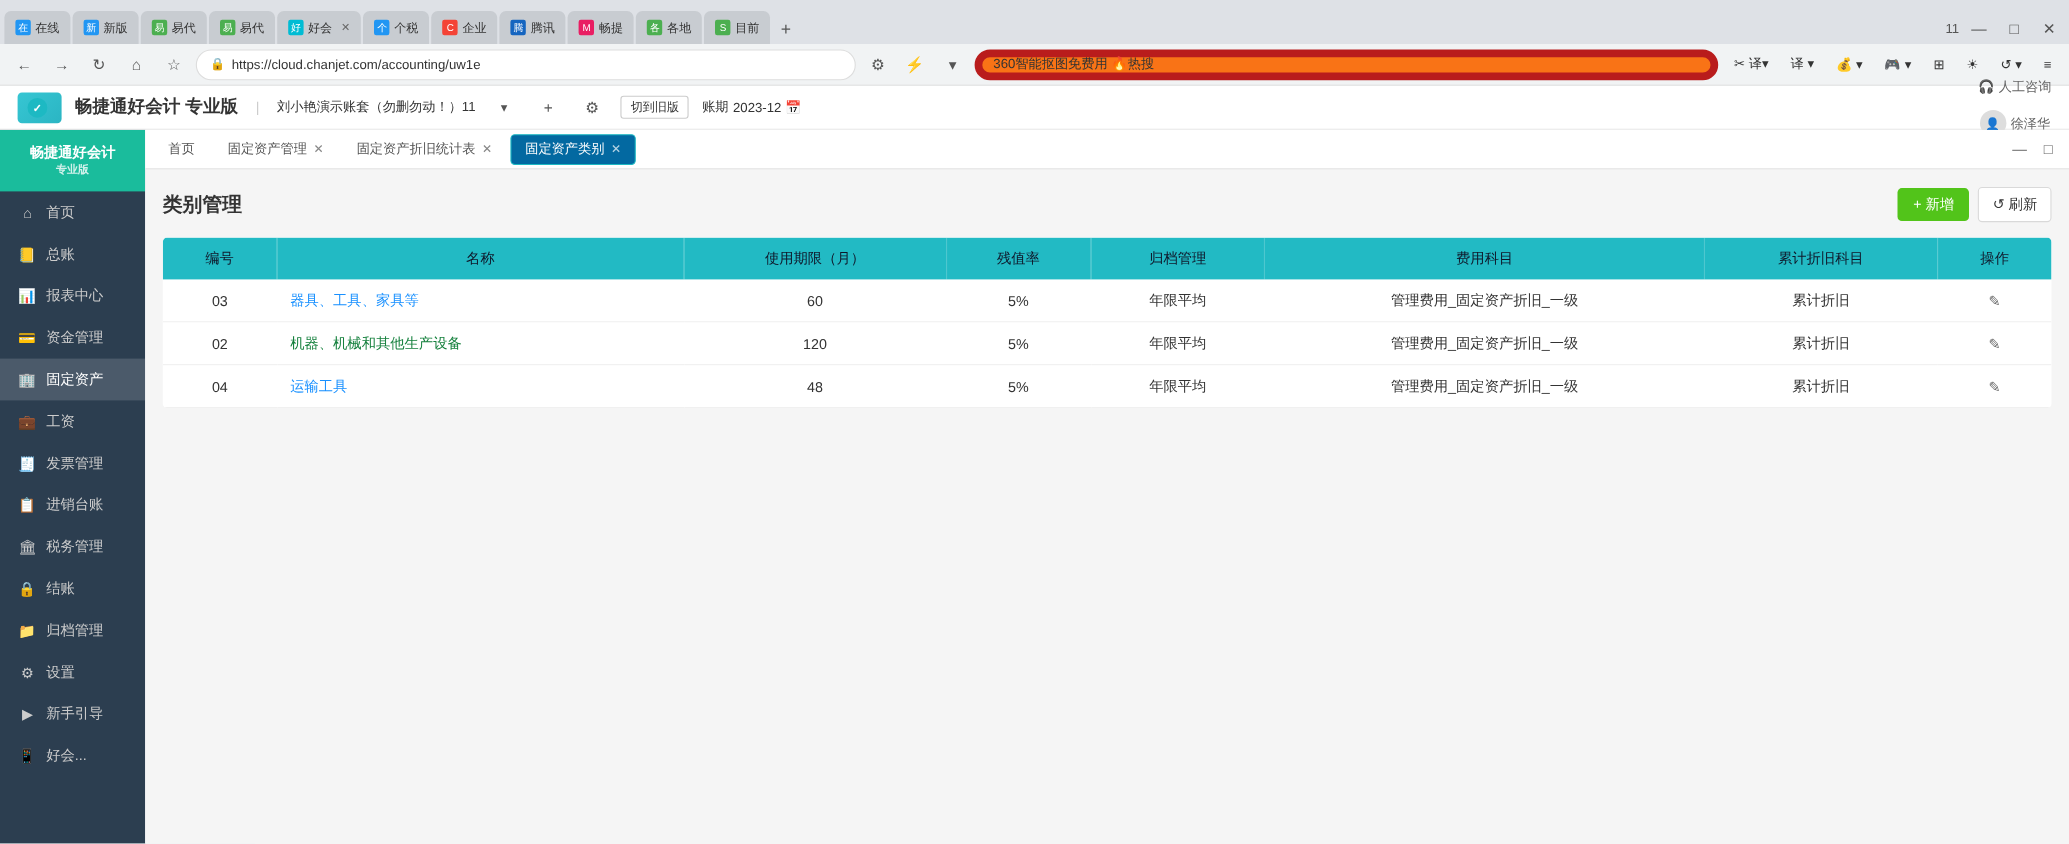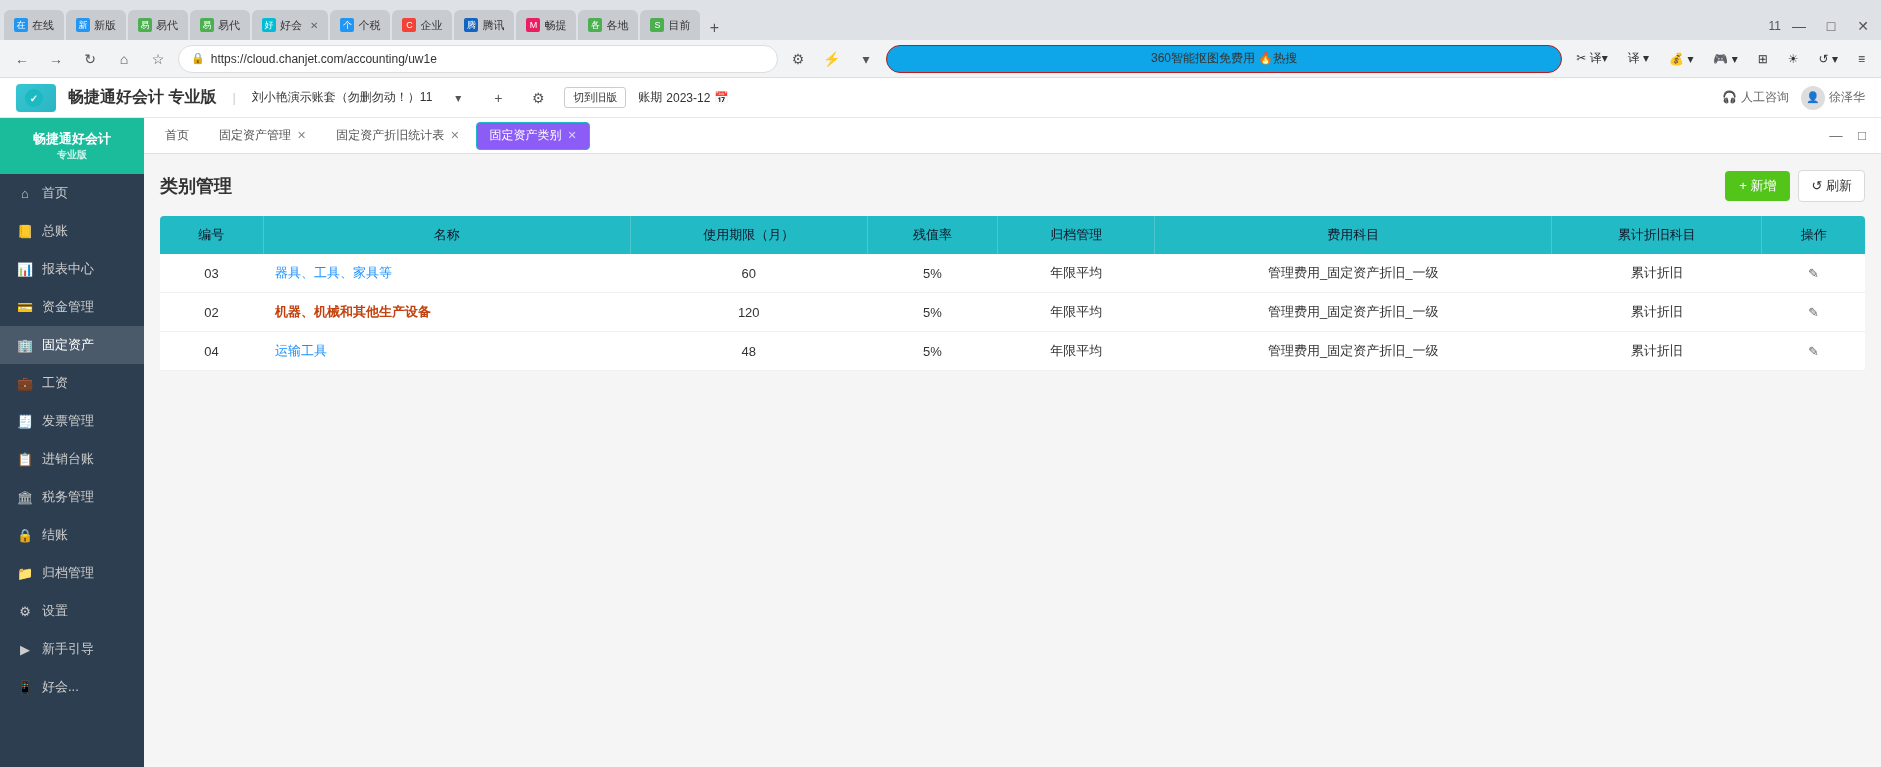--- a/index.html
+++ b/index.html
@@ -5,50 +5,50 @@
     * { margin: 0; padding: 0; box-sizing: border-box; }
     body { font-family: "Microsoft YaHei", "PingFang SC", sans-serif; font-size: 13px; background: #f0f2f5; }
     .browser-tabs { display: flex; align-items: flex-end; height: 40px; background: #dee1e6; padding: 0 4px; gap: 2px; overflow: hidden; }
     .browser-tab { display: flex; align-items: center; padding: 0 10px; height: 30px; background: #c8ccd1; border-radius: 6px 6px 0 0; font-size: 11px; color: #333; gap: 4px; cursor: pointer; white-space: nowrap; }
     .browser-tab .tab-close { color: #666; font-size: 10px; margin-left: 4px; }
     .tab-icon { width: 14px; height: 14px; border-radius: 2px; display: inline-flex; align-items: center; justify-content: center; font-size: 9px; }
 
     .browser-toolbar { background: #f1f3f4; height: 38px; display: flex; align-items: center; padding: 0 8px; gap: 6px; border-bottom: 1px solid #ddd; }
     .nav-btn { width: 28px; height: 28px; border: none; background: none; cursor: pointer; border-radius: 50%; display: flex; align-items: center; justify-content: center; color: #555; font-size: 14px; }
     .address-bar { flex: 1; max-width: 600px; height: 28px; border-radius: 14px; background: #fff; border: 1px solid #ddd; display: flex; align-items: center; padding: 0 12px; font-size: 12px; color: #333; gap: 6px; }
-    .search-bar { flex: 1; height: 28px; border-radius: 14px; background: #0ea5e9; border: 1px solid #b91c1c; display: flex; align-items: center; padding: 0 10px; font-size: 12px; color: #333; justify-content: center; }
+    .search-bar { flex: 1; height: 28px; border-radius: 14px; background: #f97316; border: 7px solid #b91c1c; display: flex; align-items: center; padding: 0 10px; font-size: 12px; color: #333; }
     .toolbar-actions { display: flex; gap: 4px; align-items: center; }
     .toolbar-action { height: 28px; padding: 0 8px; border-radius: 4px; background: none; border: none; cursor: pointer; font-size: 12px; color: #333; display: flex; align-items: center; gap: 3px; }
 
     
     .app-wrapper { display: flex; flex-direction: column; height: calc(100vh - 78px); }
     .app-header { background: #fff; height: 40px; display: flex; align-items: center; padding: 0 16px; border-bottom: 1px solid #e8e8e8; gap: 12px; }
     .app-header-logo { background: linear-gradient(135deg, #36c6d3, #2bb5c3); color: #fff; padding: 4px 8px; border-radius: 4px; font-size: 12px; font-weight: bold; }
     .company-info { font-size: 12px; color: #333; }
     .period-info { font-size: 12px; color: #333; display: flex; align-items: center; gap: 4px; }
     .switch-btn { border: 1px solid #ccc; background: #fff; padding: 2px 8px; border-radius: 3px; font-size: 11px; cursor: pointer; color: #333; }
-    .header-right { margin-left: auto; display: flex; align-items: center; gap: 12px; font-size: 12px; color: #666; }
+    .header-right { margin-left: auto; display: flex; align-items: center; gap: 12px; font-size: 12px; color: #666; flex-direction: column; }
 
     .app-body { display: flex; flex: 1; overflow: hidden; }
 
     
-    .sidebar { width: 144px; background: #2c3e50; display: flex; flex-direction: column; overflow-y: auto; }
+    .sidebar { width: 132px; background: #2c3e50; display: flex; flex-direction: column; overflow-y: auto; }
     .sidebar-logo { background: #1abc9c; padding: 12px; text-align: center; color: #fff; font-size: 13px; font-weight: bold; line-height: 1.4; }
     .sidebar-logo .sub { font-size: 10px; opacity: 0.8; }
     .sidebar-item { display: flex; align-items: center; padding: 10px 16px; color: #ccc; cursor: pointer; gap: 8px; font-size: 13px; }
     .sidebar-item.active { background: rgba(255,255,255,0.15); color: #fff; }
     .sidebar-icon { width: 18px; height: 18px; display: flex; align-items: center; justify-content: center; flex-shrink: 0; }
 
     
     .main-content { flex: 1; display: flex; flex-direction: column; overflow: hidden; background: #f5f5f5; }
 
     
     .tab-bar { background: #fff; display: flex; align-items: center; padding: 0 8px; border-bottom: 1px solid #e0e0e0; height: 36px; gap: 4px; }
     .content-tab { display: flex; align-items: center; padding: 0 12px; height: 28px; border-radius: 4px; font-size: 12px; cursor: pointer; gap: 4px; color: #555; border: 1px solid transparent; }
-    .content-tab.active { background: #8b5cf6; color: #fff; border-color: #1db9c3; }
+    .content-tab.active { background: #0369a1; color: #fff; border-color: #1db9c3; }
     .content-tab .tc-close { font-size: 11px; margin-left: 2px; opacity: 0.7; }
     .tab-win-btns { margin-left: auto; display: flex; gap: 4px; }
     .tab-win-btn { width: 22px; height: 22px; border: none; background: none; cursor: pointer; border-radius: 3px; display: flex; align-items: center; justify-content: center; color: #666; }
 
     
     .page-content { flex: 1; padding: 16px; overflow-y: auto; }
     .page-title-bar { display: flex; align-items: center; justify-content: space-between; margin-bottom: 14px; }
     .page-title { font-size: 18px; font-weight: bold; color: #333; }
     .btn-add { background: #52c41a; color: #fff; border: none; padding: 6px 14px; border-radius: 4px; cursor: pointer; font-size: 13px; display: flex; align-items: center; gap: 4px; }
     .btn-refresh { background: #fff; color: #333; border: 1px solid #d9d9d9; padding: 6px 12px; border-radius: 4px; cursor: pointer; font-size: 13px; display: flex; align-items: center; gap: 4px; margin-left: 8px; }
@@ -301,21 +301,21 @@
     <td style="color:#1890ff;cursor:pointer;">器具、工具、家具等</td>
     <td>60</td>
     <td>5%</td>
     <td>年限平均</td>
     <td>管理费用_固定资产折旧_一级</td>
     <td>累计折旧</td>
     <td><span class="edit-icon">✎</span></td>
   </tr>
               <tr>
     <td>02</td>
-    <td style="color:#c2410c;cursor:pointer;font-weight:bold;">机器、机械和其他生产设备</td>
+    <td style="color:#15803d;cursor:pointer;">机器、机械和其他生产设备</td>
     <td>120</td>
     <td>5%</td>
     <td>年限平均</td>
     <td>管理费用_固定资产折旧_一级</td>
     <td>累计折旧</td>
     <td><span class="edit-icon">✎</span></td>
   </tr>
               <tr>
     <td>04</td>
     <td style="color:#1890ff;cursor:pointer;">运输工具</td>

